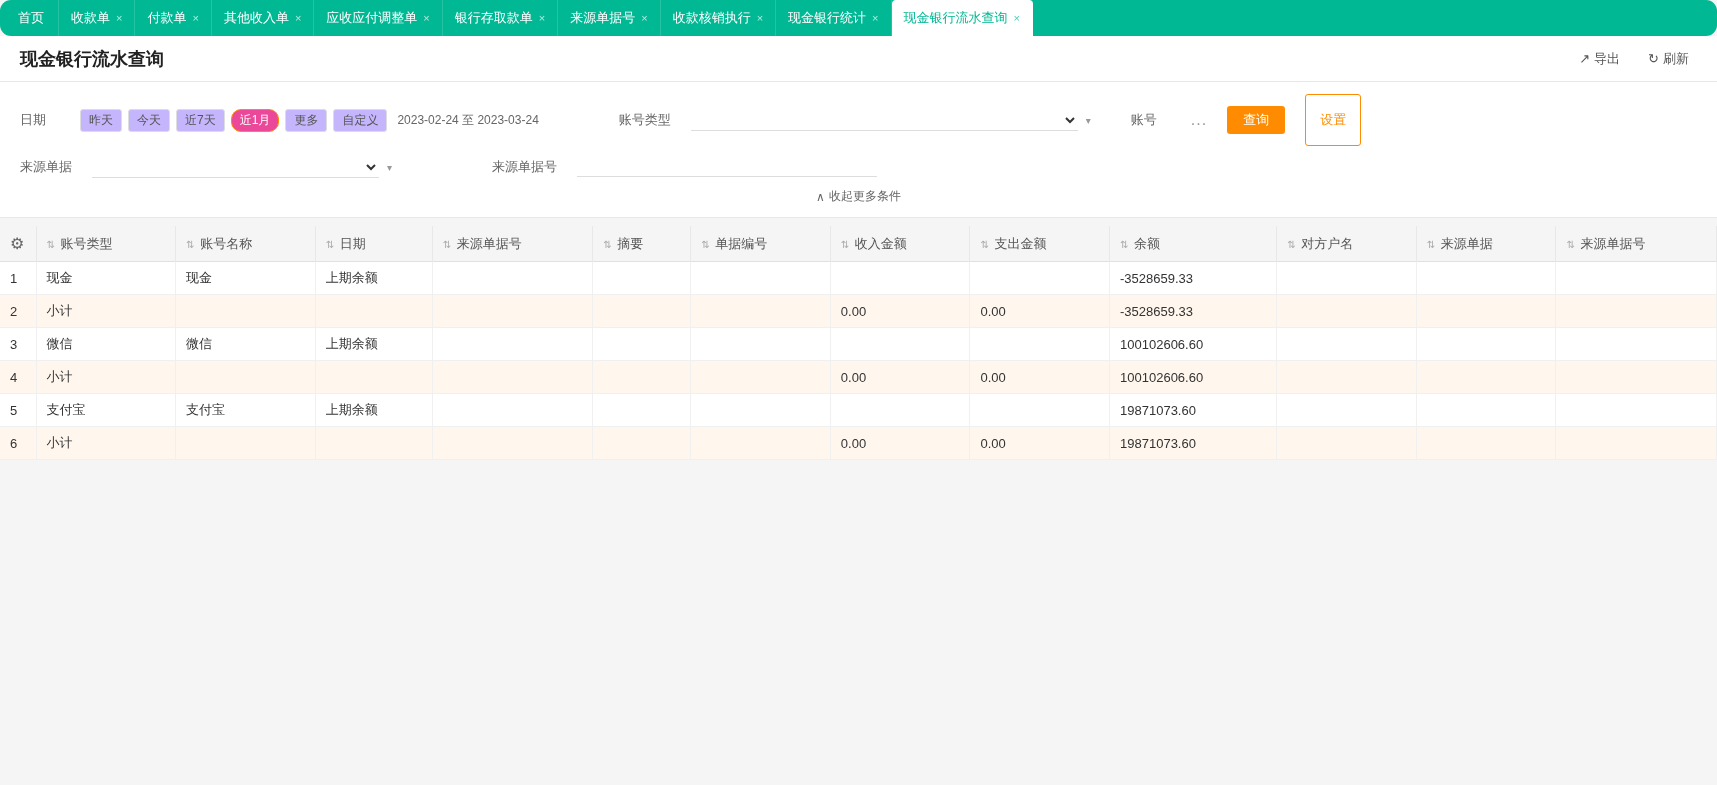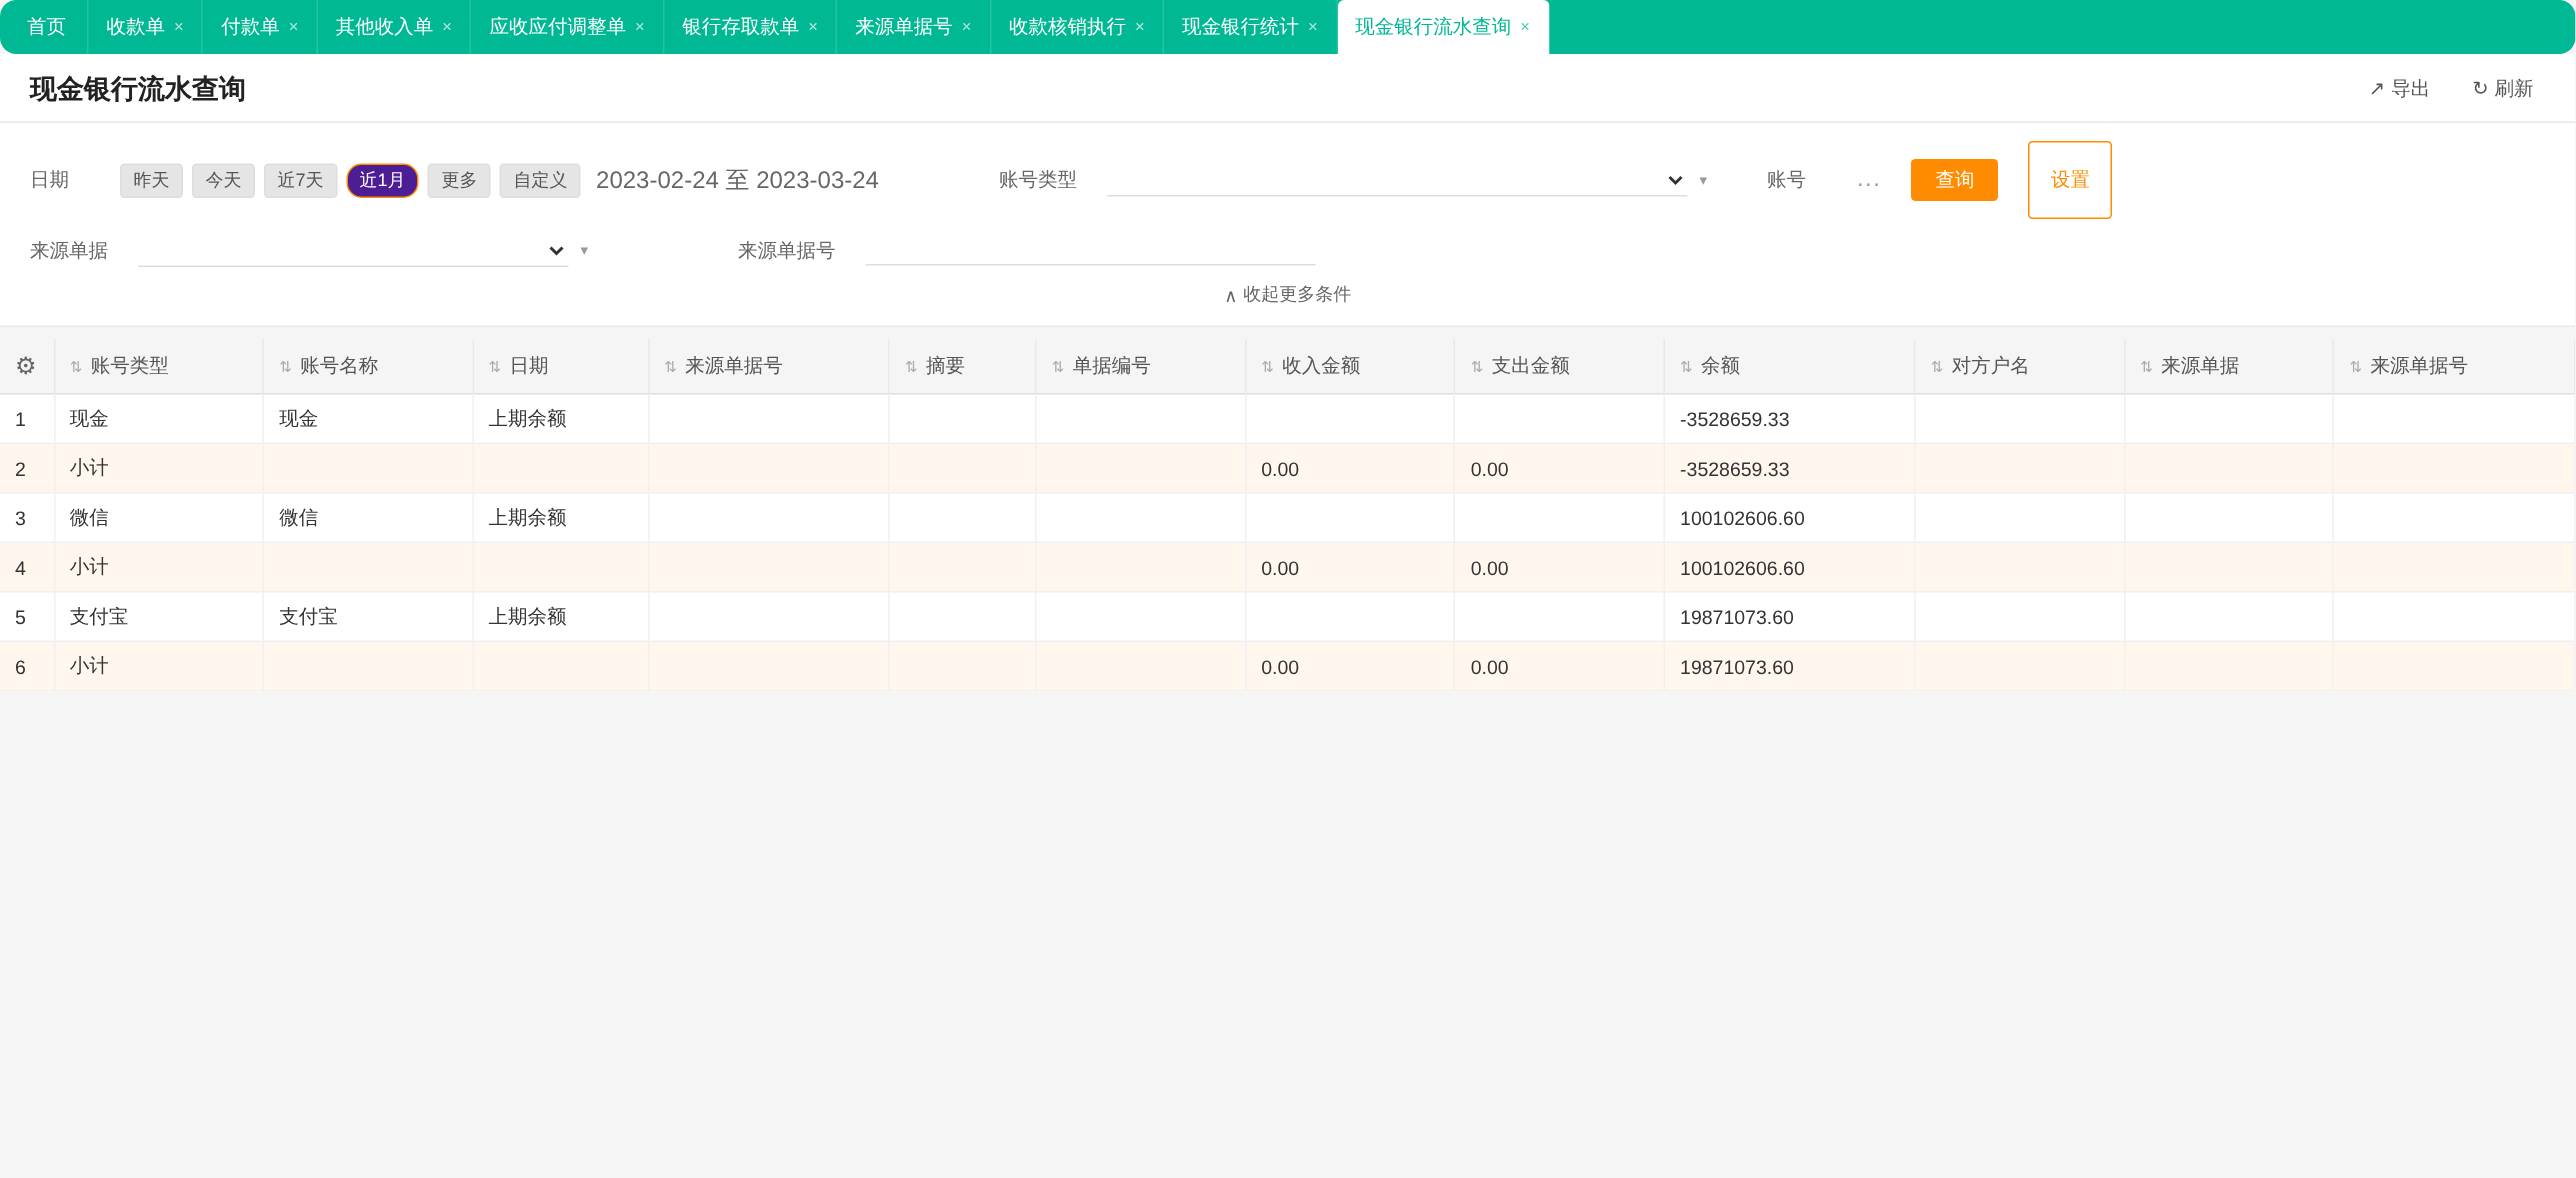--- a/index.html
+++ b/index.html
@@ -101,32 +101,32 @@
       display: flex;
       align-items: center;
       gap: 6px;
     }
     .date-btn {
       padding: 2px 8px;
       border: 1px solid #ddd;
       border-radius: 3px;
       cursor: pointer;
       font-size: 12px;
-      background: #e5e5e5;
+      background: #c4b5fd;
       color: #555;
     }
     .date-btn.active {
-      background: #4c1d95;
+      background: #ec4899;
       color: #fff;
       border-color: #ff8c00;
       border-radius: 10px;
     }
     .date-range {
       color: #666;
-      font-size: 16px;
+      font-size: 12px;
       margin-left: 4px;
     }
     .filter-select-wrap {
       display: flex;
       align-items: center;
       gap: 6px;
       flex: 1;
       max-width: 400px;
     }
     .filter-select {

